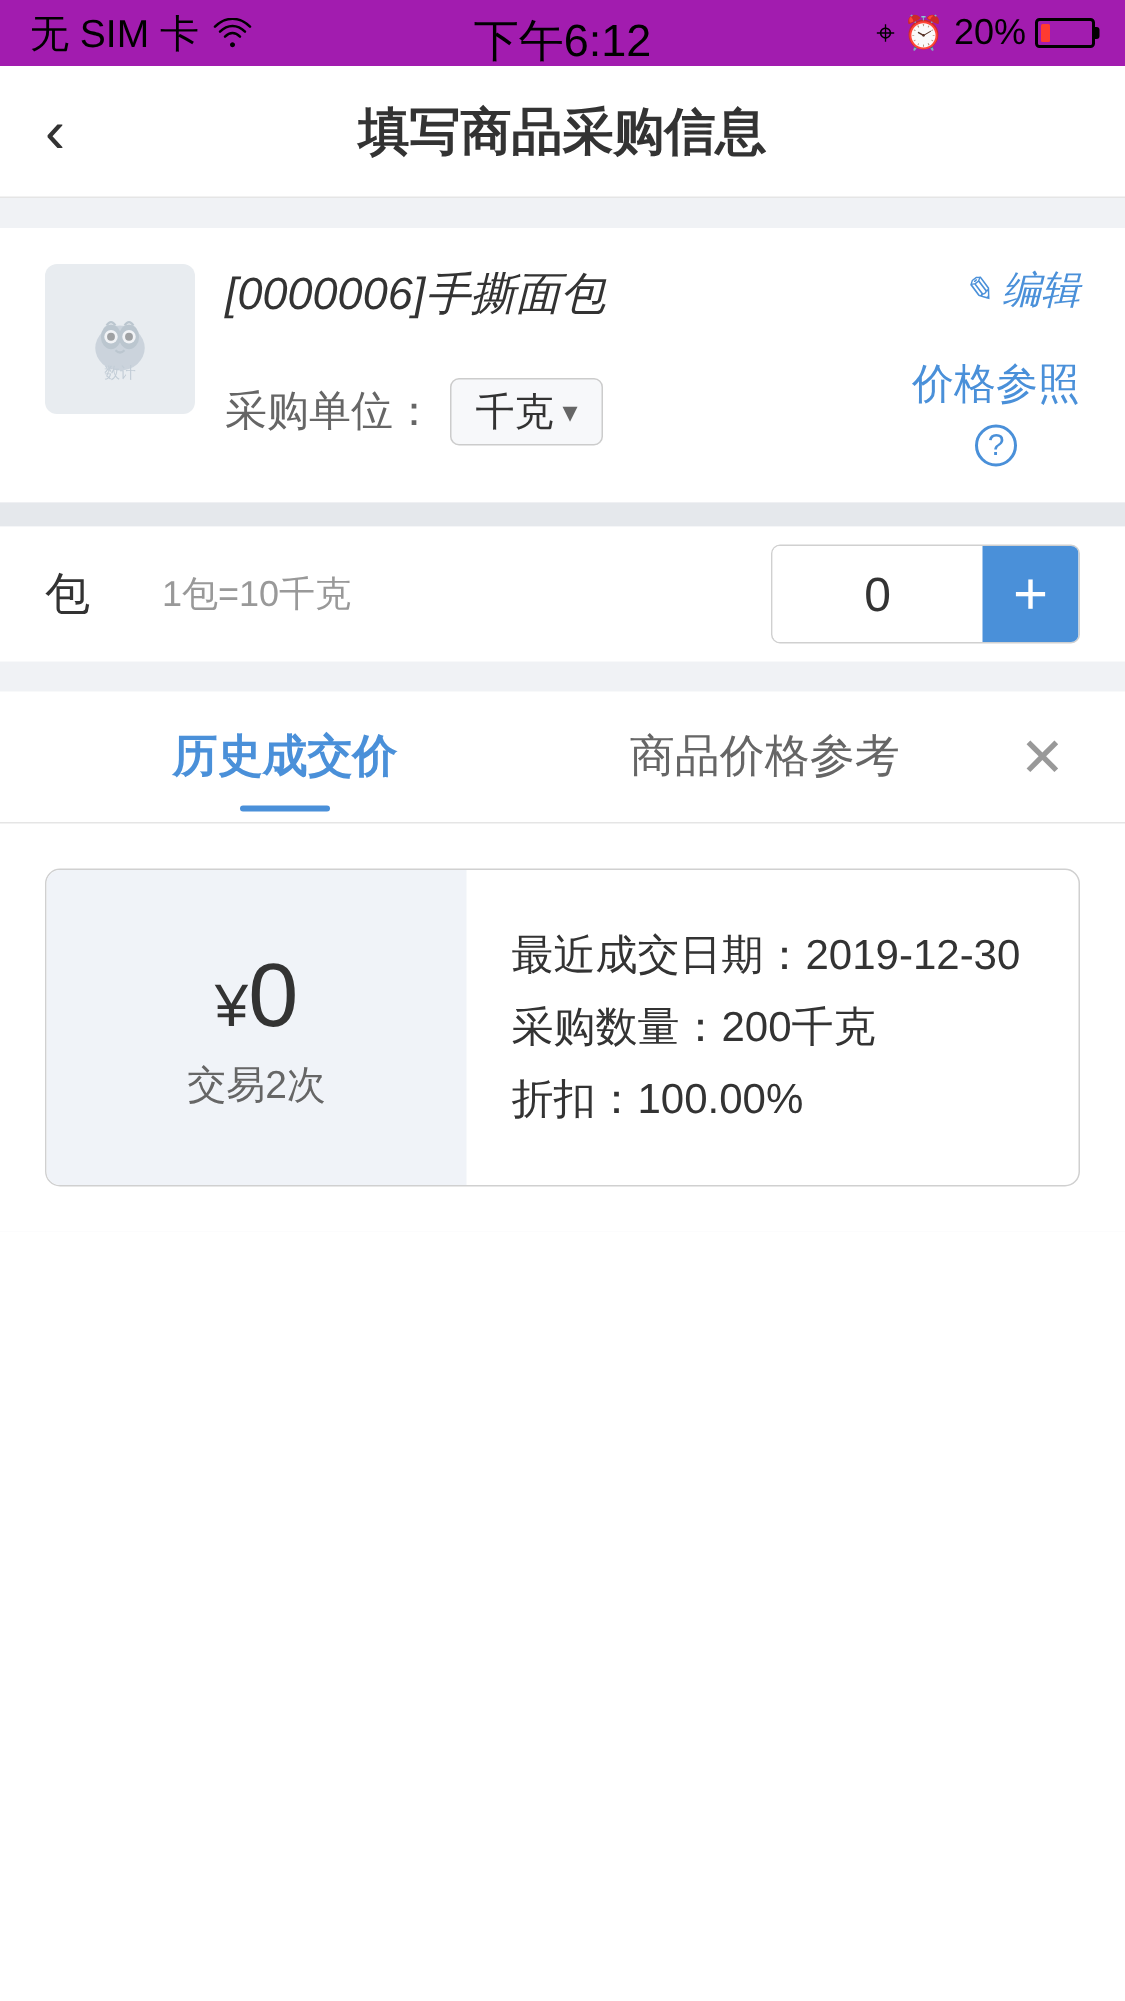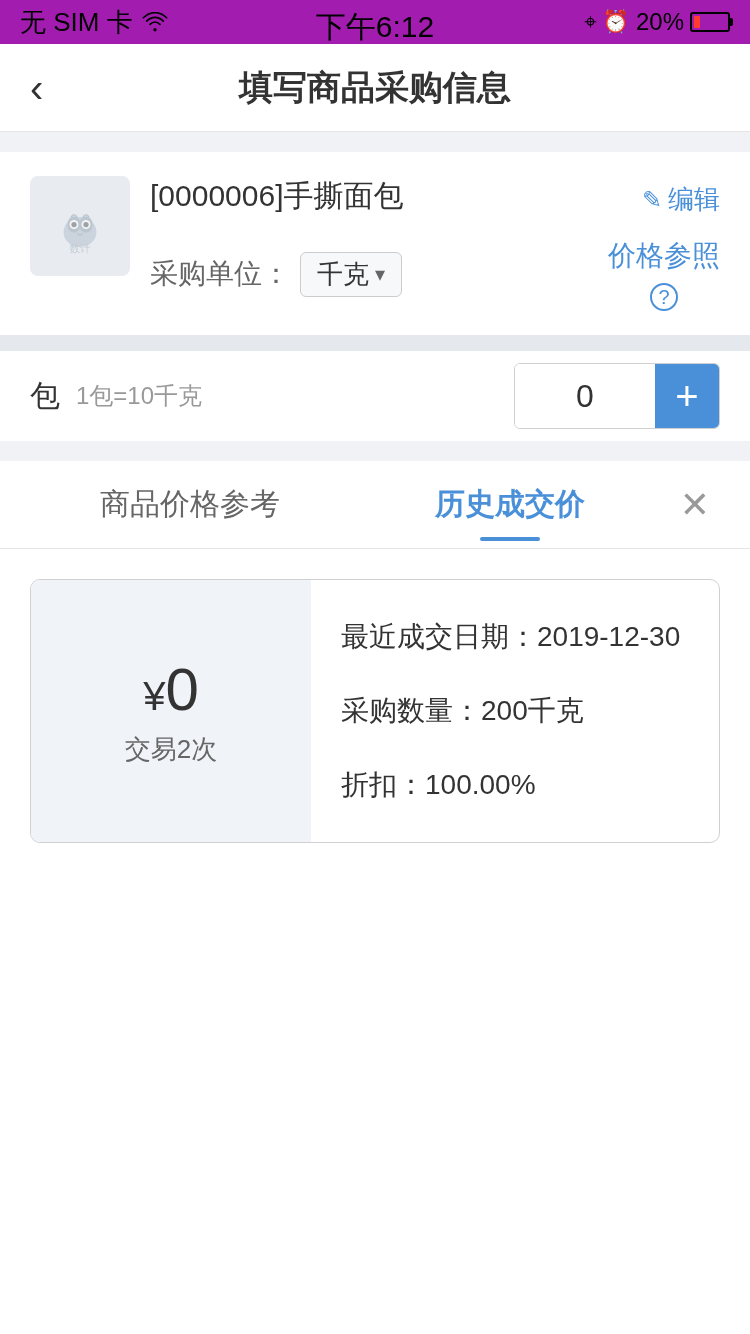--- a/index.html
+++ b/index.html
@@ -131,21 +131,22 @@
       width: 60px;
       height: 60px;
       opacity: 0.4;
     }
     .product-info {
       flex: 1;
     }
     .product-title-row {
       display: flex;
       justify-content: space-between;
-      align-items: flex-end;
+      align-items: flex-start;
+      font-style: italic;
     }
     .product-name {
       font-size: 30px;
       color: #333;
       font-weight: 500;
     }
     .edit-link {
       font-size: 26px;
       color: #4a90d9;
       display: flex;
@@ -222,20 +223,21 @@
       gap: 16px;
     }
     .quantity-unit {
       font-size: 30px;
       color: #333;
       font-weight: 500;
     }
     .quantity-hint {
       font-size: 24px;
       color: #999;
+      margin-left: 32px;
     }
     .quantity-input-group {
       display: flex;
       align-items: center;
       border: 1px solid #d0d0d0;
       border-radius: 6px;
       overflow: hidden;
     }
     .quantity-input {
       width: 140px;
@@ -336,21 +338,21 @@
     .price-trade-count {
       font-size: 26px;
       color: #666;
       margin-top: 8px;
     }
     .price-card-right {
       flex: 1;
       padding: 36px 30px;
       display: flex;
       flex-direction: column;
-      gap: 32px;
+      gap: 6px;
     }
     .price-detail-row {
       font-size: 28px;
       color: #333;
       line-height: 1.5;
     }
 
     
     .content-area {
       background: #fff;
@@ -441,26 +443,26 @@
   <div class="quantity-input-group">
     <input class="quantity-input" type="text" value="0" style="">
     <button class="quantity-plus-btn">
       <span>+</span>
     </button>
   </div>
 </div>
 
 <div class="tab-section">
   <div class="tab-bar">
-    <div class="tab-item inactive">
-      <span>商品价格参考</span>
-    </div>
     <div class="tab-item active">
       <span>历史成交价</span>
       <div class="tab-underline"></div>
+    </div>
+    <div class="tab-item inactive">
+      <span>商品价格参考</span>
     </div>
     <span class="tab-close">✕</span>
   </div>
 
   <div class="history-content">
     <div class="price-card">
       <div class="price-card-left">
         <div class="price-amount">
           <span class="price-currency">¥</span><span>0</span>
         </div>

